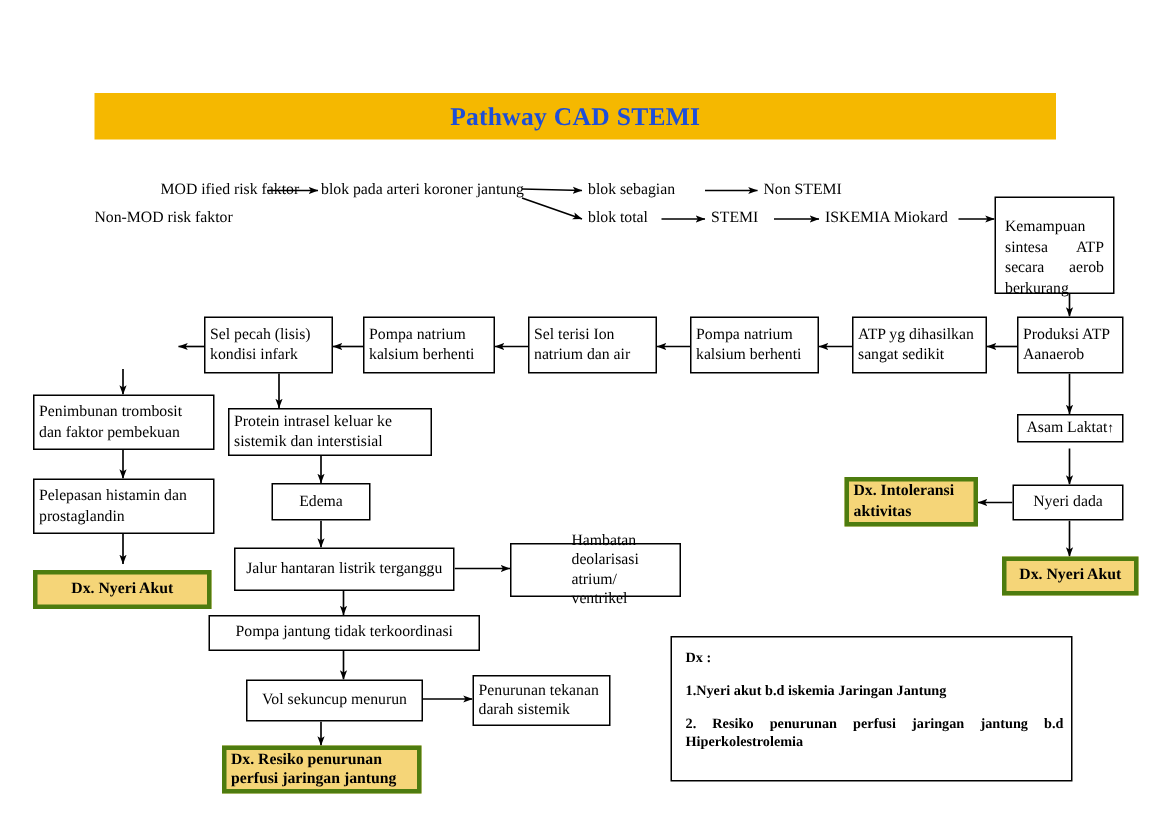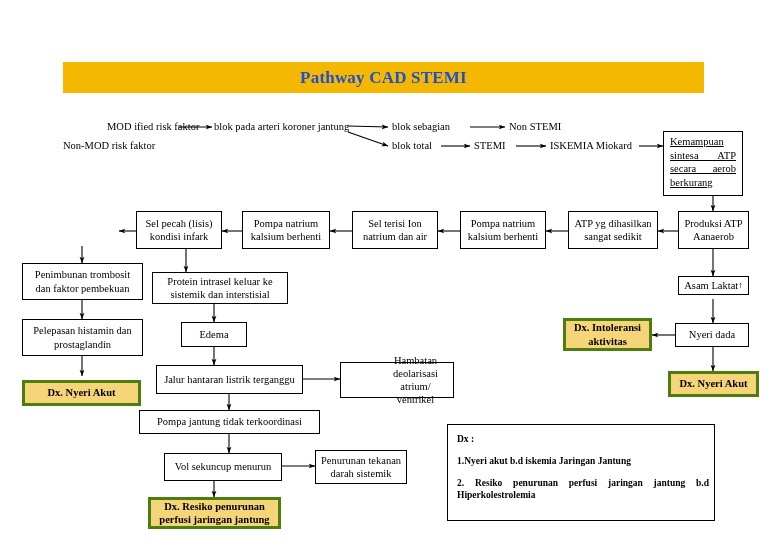--- a/index.html
+++ b/index.html
@@ -48,38 +48,36 @@
     line-height: 1.1;
   }
   .node {
     position: absolute;
     box-sizing: border-box;
     border: 1px solid #000000;
     background: #ffffff;
     display: flex;
     align-items: center;
     justify-content: center;
-    text-align: center;
     font-size: 10.5px;
     color: #000000;
     line-height: 1.25;
     padding: 2px 3px;
   }
   .node.dx {
     background: #F5D578;
     border: 3px solid #4d7c0f;
     font-weight: bold;
   }
   .node.justified {
     display: block;
     text-align: justify;
     text-align-last: justify;
-    padding: 3px 6px;
+    padding: 13px 6px;
     line-height: 1.3;
-    text-decoration: underline;
   }
   .legend-box {
     position: absolute;
     box-sizing: border-box;
     border: 1px solid #000000;
     background: #ffffff;
     padding: 8px 5px 6px 9px;
     font-size: 9.5px;
     font-weight: bold;
     color: #000000;

